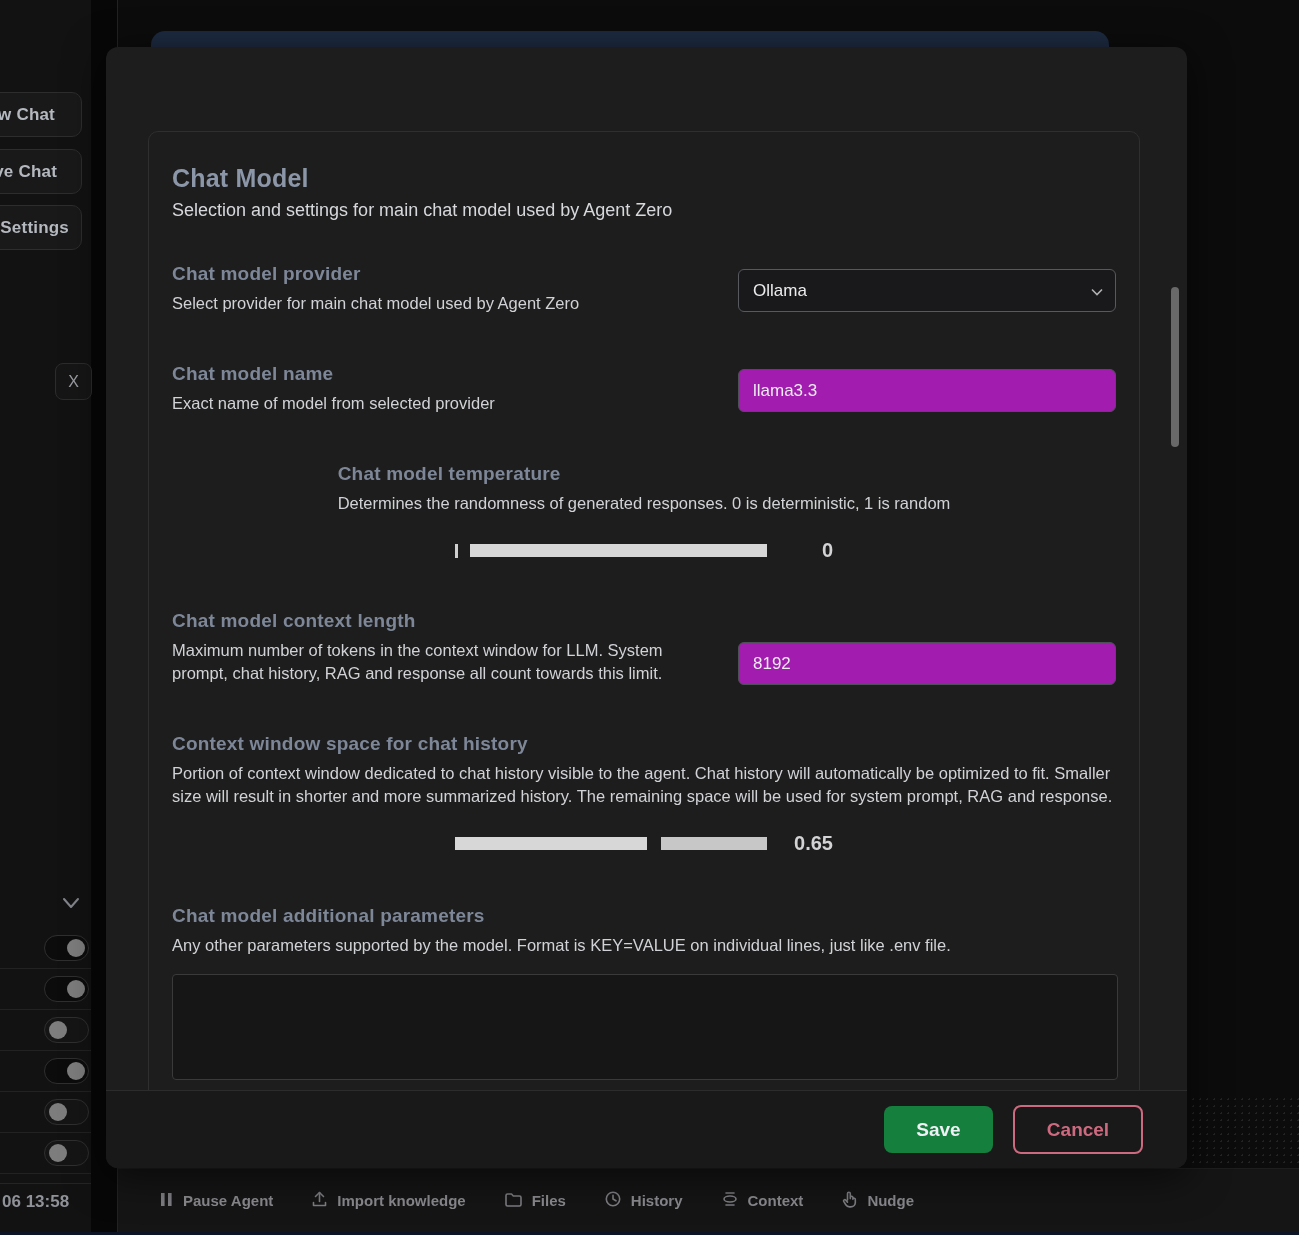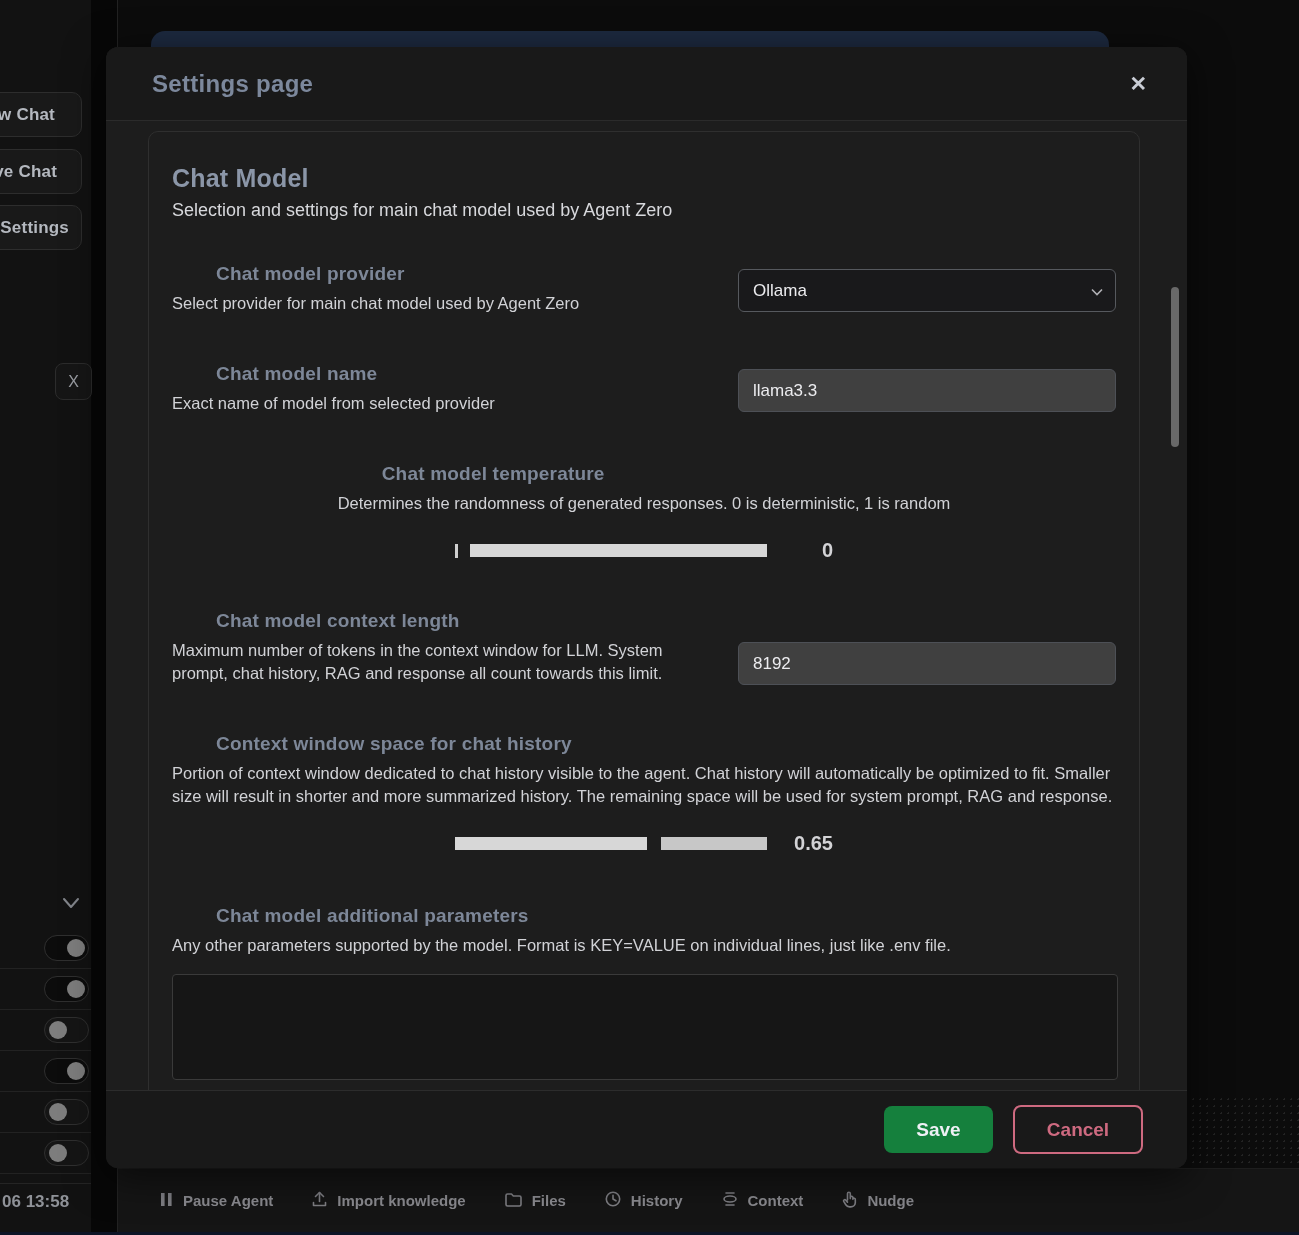--- a/index.html
+++ b/index.html
@@ -56,29 +56,29 @@
   .scroll-thumb { position:absolute; right:8px; top:240px; width:8px; height:160px; background:#696969;
                   border-radius:4px; }
   .section-card { width:992px; height:1200px; border:1px solid #2f2f2f; border-radius:10px;
                   padding:22px 23px; }
   .sec-h { color:#8b96a8; font-size:25px; font-weight:bold; margin-top:10px; letter-spacing:.2px; }
   .sec-sub { color:#d7d8dc; font-size:18px; margin-top:7px; }
 
   .field-row { display:flex; gap:24px; margin-top:48px; align-items:flex-start; }
   .field-row.center { align-items:center;flex-direction:column; }
   .field-text { flex:1; min-width:0; }
-  .field-label { color:#7d8798; font-size:19px; font-weight:bold; letter-spacing:.2px;margin-left:44px; }
+  .field-label { color:#7d8798; font-size:19px; font-weight:bold; letter-spacing:.2px; }
   .field-desc { color:#d1d2d6; font-size:16.5px; line-height:23px; margin-top:7px; }
   .field-control { width:378px; flex:none; }
 
   .select-box { margin-top:6px; height:43px; background:#19191b; border:1px solid #56595e;
                 border-radius:6px; display:flex; align-items:center; justify-content:space-between;
                 padding:0 12px 0 14px; color:#ececef; font-size:17px; }
   .select-box svg { stroke:#b0b0b5; fill:none; stroke-width:1.6; }
-  .text-input { margin-top:6px; width:378px; height:43px; background:#404040; border:1px solid #4d5056;
+  .text-input { margin-top:6px; width:378px; height:43px; background:#a21caf; border:1px solid #4d5056;
                 border-radius:6px; color:#ececef; font-size:17px; padding:0 14px;
                 font-family:"Liberation Sans", sans-serif; }
 
   .slider-row { display:flex; align-items:center; width:378px; }
   .slider { display:flex; align-items:center; width:312px; height:16px; }
   .thumb-line { width:3px; height:14px; background:#cfcfcf; }
   .thumb-pad { width:12px; }
   .track { height:13px; background:#d7d7d7; }
   .track.dim { background:#c7c7c7; }
   .gap { width:14px; }
@@ -207,24 +207,20 @@
         </span>
         <span>Nudge</span>
       </div>
     </div>
   </div>
 
   <div class="bottom-strip"></div>
 
   <div class="modal">
 
-    <div class="modal-header">
-      <span class="modal-title">Settings page</span>
-      <span class="modal-close">✕</span>
-    </div>
 
     <div class="modal-body">
       <div class="section-card">
 
         <div class="sec-h">Chat Model</div>
         <div class="sec-sub">Selection and settings for main chat model used by Agent Zero</div>
 
         <div class="field-row" style="margin-top:42px">
           <div class="field-text">
             <div class="field-label">Chat model provider</div>

